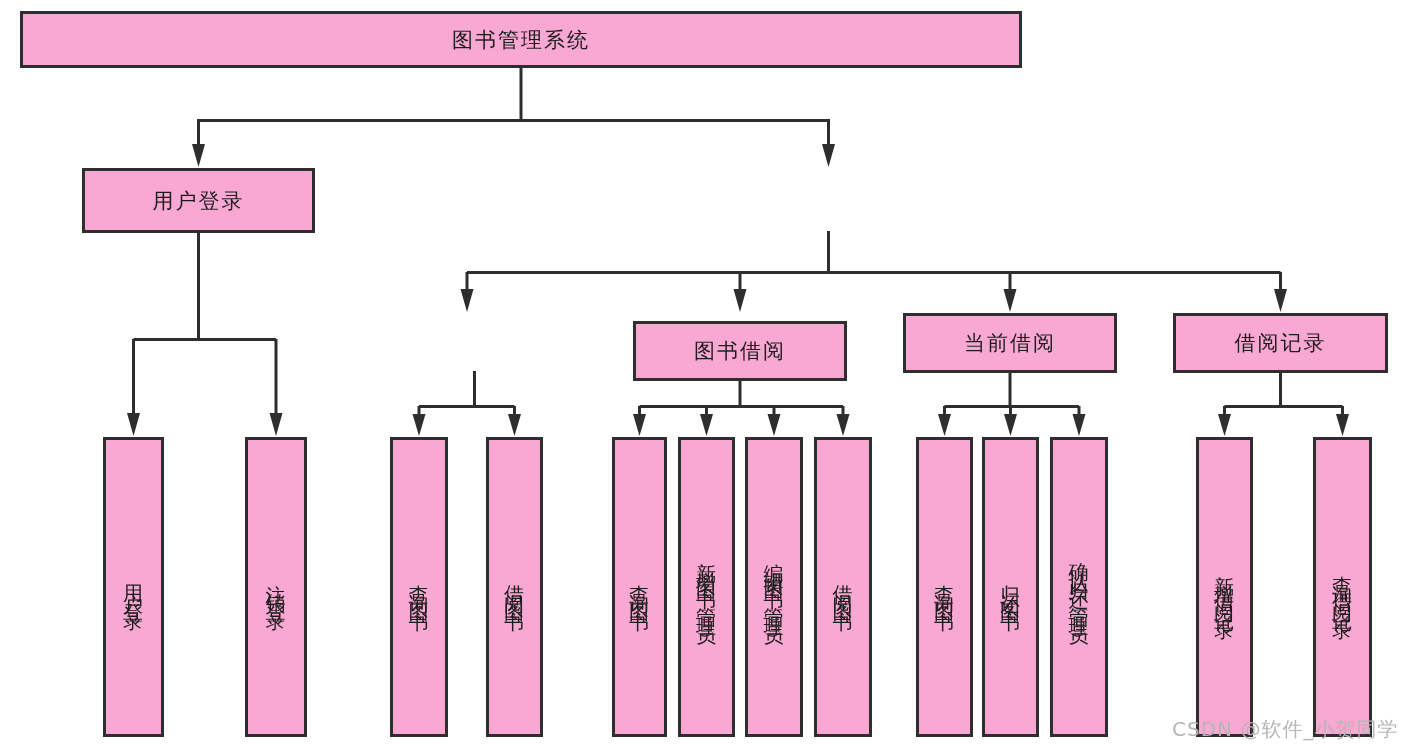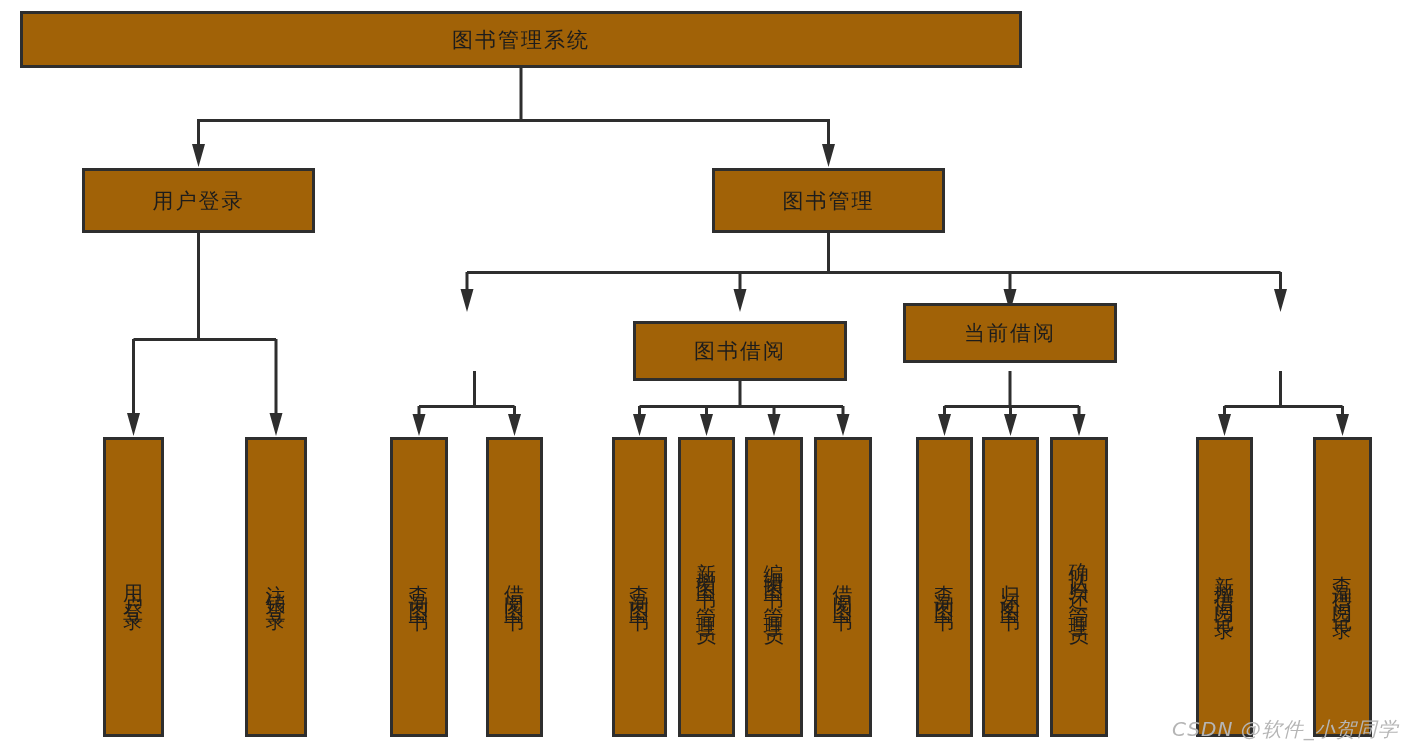--- a/index.html
+++ b/index.html
@@ -1,35 +1,35 @@
 <!DOCTYPE html>
 <html><head>
 <meta charset="utf-8">
 <style>
   html,body{margin:0;padding:0;background:#ffffff;}
   .canvas{
     position:relative;width:1405px;height:747px;background:#ffffff;overflow:hidden;
     font-family:"DejaVu Sans","Liberation Sans",sans-serif;
   }
   .node{
-    position:absolute;box-sizing:border-box;background:#a16207;
+    position:absolute;box-sizing:border-box;background:#f9a8d4;
     border:3px solid #2e2e2e;color:#1c1c1c;
     display:flex;align-items:center;justify-content:center;
     font-size:21px;letter-spacing:2px;white-space:nowrap;z-index:2;
   }
   .node.v{
     writing-mode:vertical-rl;text-orientation:mixed;
     font-size:20px;letter-spacing:9px;line-height:1;white-space:normal;
   }
   svg.wires{position:absolute;left:0;top:0;z-index:1;}
   .cline{stroke:#2e2e2e;stroke-width:3;fill:none;}
   .carrow{fill:#2e2e2e;stroke:none;}
   .watermark{
     position:absolute;left:1172px;top:716px;z-index:5;
-    font-size:20px;letter-spacing:1px;color:#b5b5b5;white-space:nowrap;font-style:italic;
+    font-size:20px;letter-spacing:1px;color:#b5b5b5;white-space:nowrap;
   }
 </style>
 </head>
 <body>
 
 <div class="canvas">
 
   <svg class="wires" width="1405" height="747" viewBox="0 0 1405 747">
     <g>
       <path class="cline" d="M521 66 V122 M197 120.5 H830 M198.5 120 V146 M828.5 120 V146"></path>
@@ -57,24 +57,24 @@
     </g>
     <g>
       <path class="cline" d="M1280.5 371 V408 M1224.5 406.5 H1342.5 M1224.5 406 V416 M1342.5 406 V416"></path>
       <path class="carrow" d="M1224.5 436 l-6.5 -22 h13 Z M1342.5 436 l-6.5 -22 h13 Z"></path>
     </g>
   </svg>
 
   <div class="node" style="left:20px;top:11px;width:1002px;height:57px">图书管理系统</div>
 
   <div class="node" style="left:82px;top:168px;width:233px;height:65px">用户登录</div>
-  <div class="node" style="left:712px;top:168px;width:233px;height:65px">图书管理</div>
 
   <div class="node" style="left:633px;top:321px;width:214px;height:60px">图书借阅</div>
-  <div class="node" style="left:903px;top:303px;width:214px;height:60px">当前借阅</div>
+  <div class="node" style="left:903px;top:313px;width:214px;height:60px">当前借阅</div>
+  <div class="node" style="left:1173px;top:313px;width:215px;height:60px">借阅记录</div>
 
   <div class="node v" style="left:103px;top:437px;width:61px;height:300px">用户登录</div>
   <div class="node v" style="left:245px;top:437px;width:62px;height:300px">注销登录</div>
 
   <div class="node v" style="left:390px;top:437px;width:58px;height:300px">查询图书</div>
   <div class="node v" style="left:486px;top:437px;width:57px;height:300px">借阅图书</div>
 
   <div class="node v" style="left:612px;top:437px;width:55px;height:300px">查询图书</div>
   <div class="node v" style="left:678px;top:437px;width:57px;height:300px">新增图书（管理员）</div>
   <div class="node v" style="left:745px;top:437px;width:58px;height:300px">编辑图书（管理员）</div>

